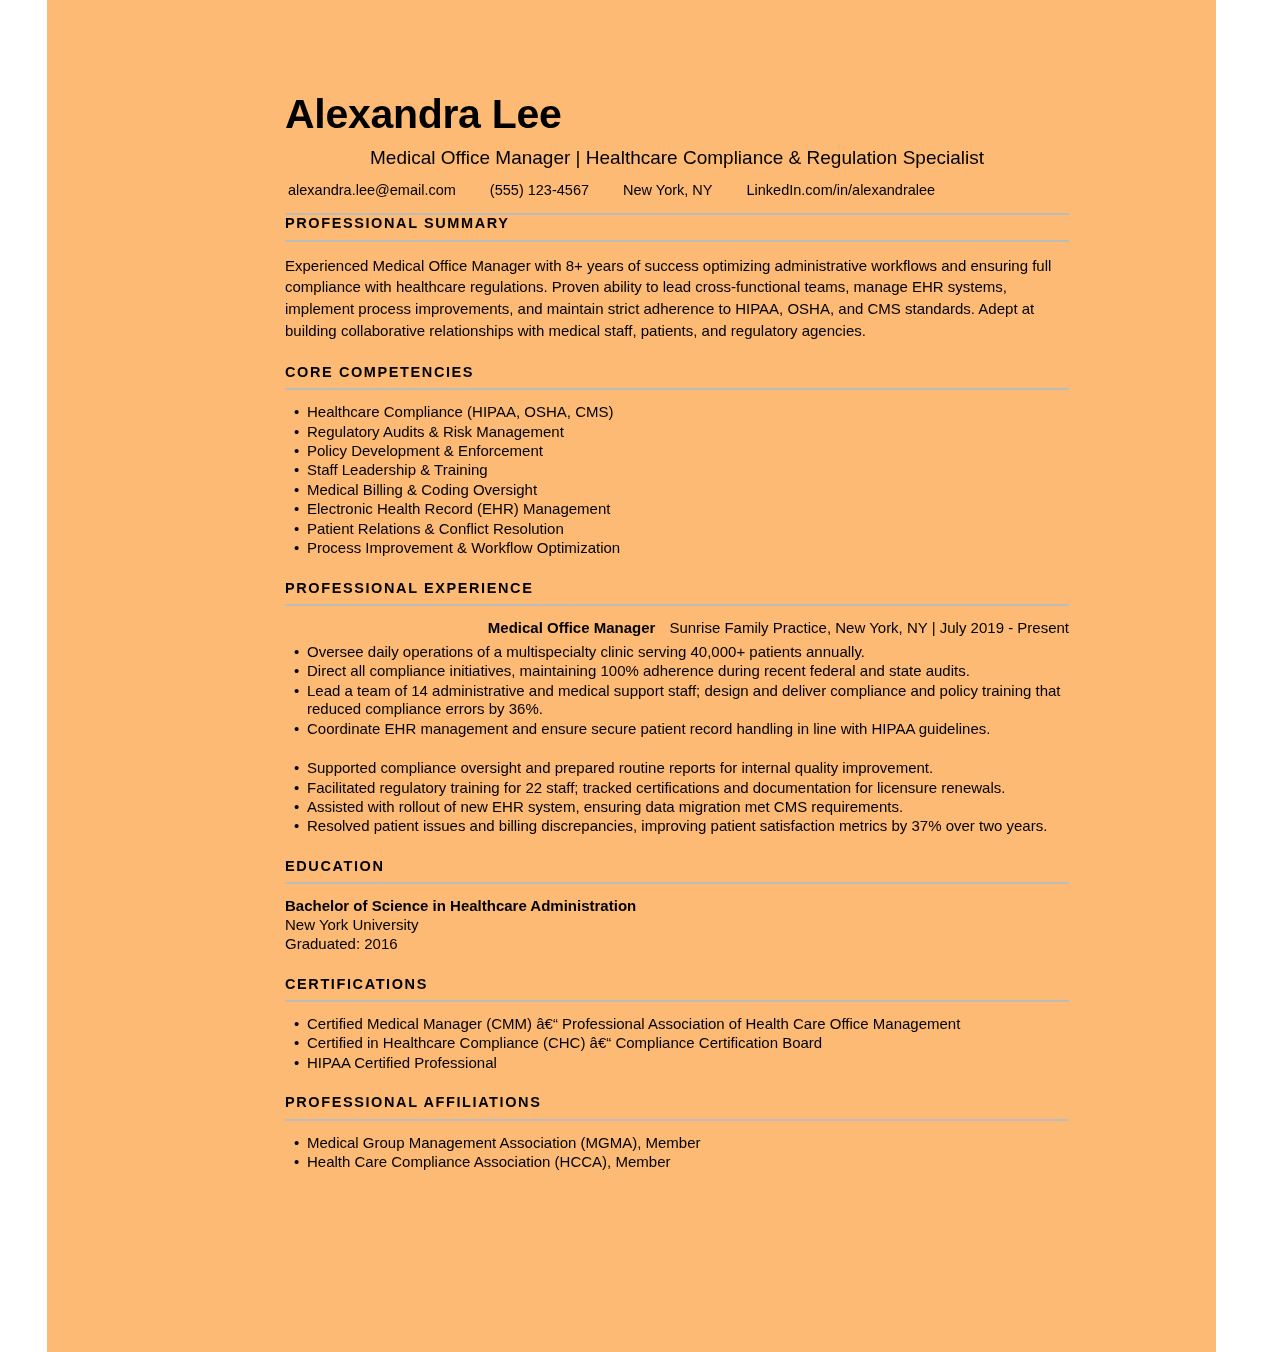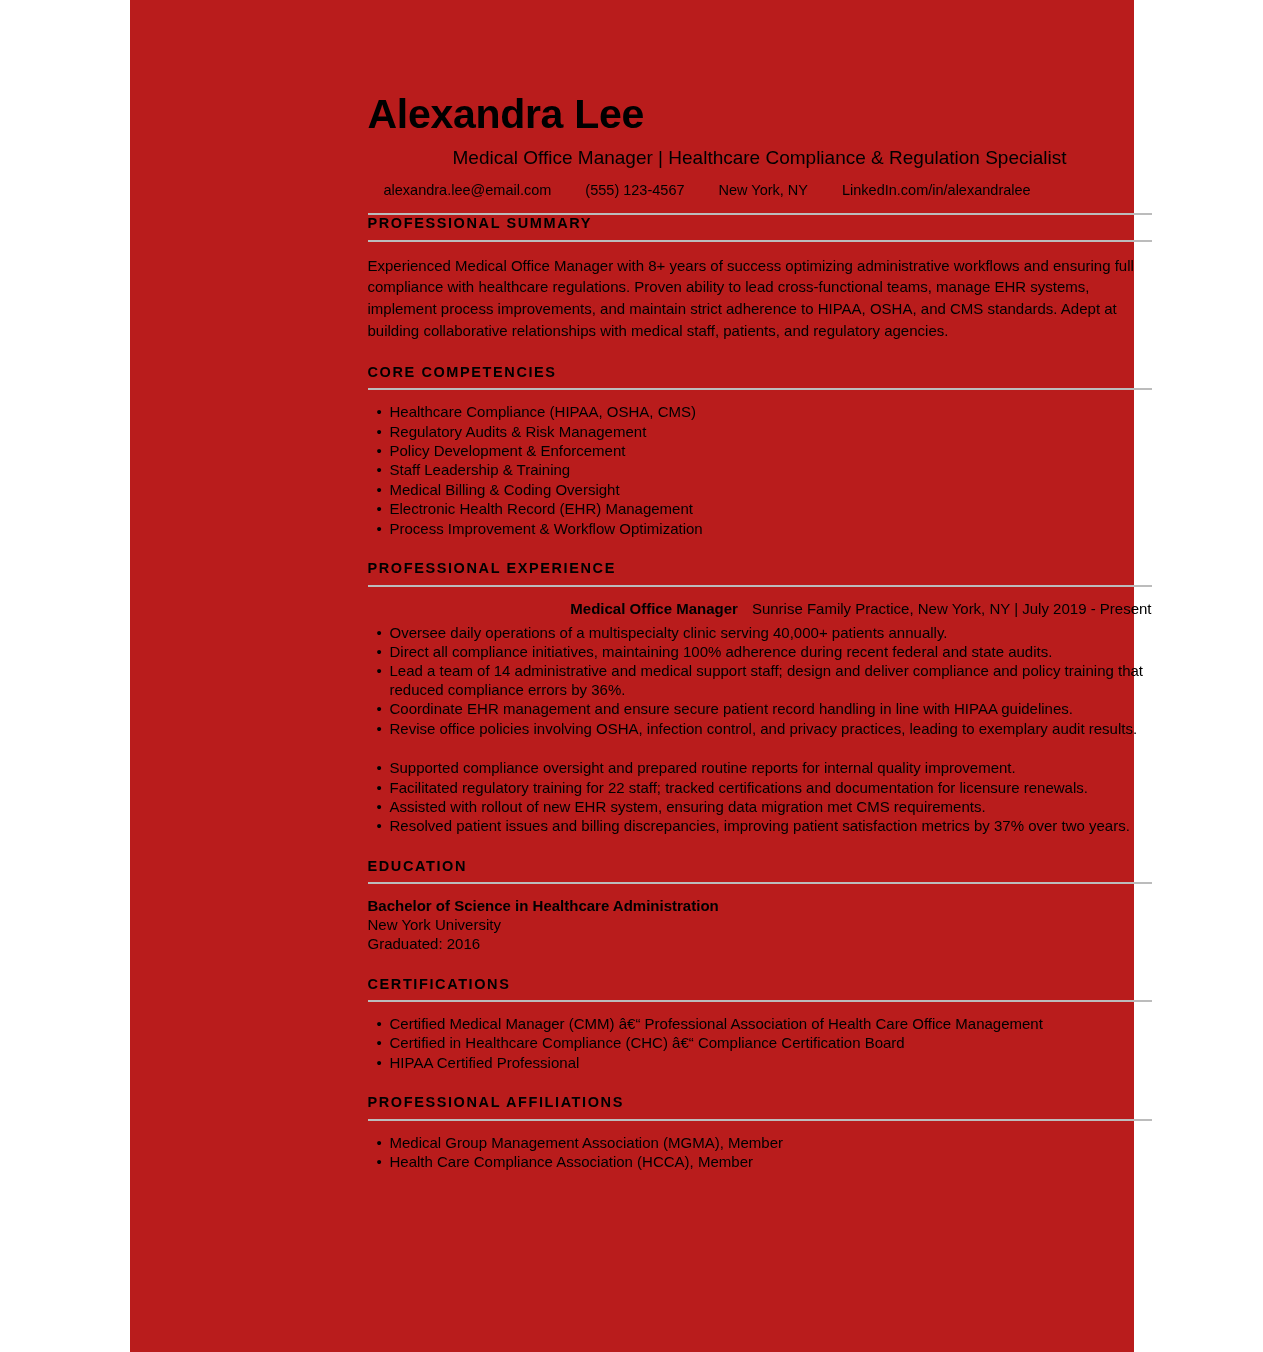--- a/index.html
+++ b/index.html
@@ -5,23 +5,23 @@
   html, body {
     margin: 0;
     padding: 0;
     background: #ffffff;
   }
   body {
     font-family: "Liberation Sans", sans-serif;
     color: #000000;
   }
   .page {
-    width: 1004px;
+    width: 1169px;
     min-height: 1352px;
-    background: #b91c1c;
+    background: #fdba74;
     margin: 0 auto;
     position: relative;
     box-sizing: border-box;
   }
   .content {
     position: absolute;
     left: 238px;
     top: 92px;
     width: 784px;
   }
@@ -37,21 +37,21 @@
   .headline {
     font-size: 19px;
     font-weight: normal;
     line-height: 1.2;
     margin: 0 0 12px 0;
     text-align: center;
   }
   .contact {
     font-size: 14.5px;
     line-height: 1.2;
-    margin: 0 0 14px 16px;
+    margin: 0 0 14px 3px;
     white-space: nowrap;
   }
   .contact .citem {
     display: inline-block;
   }
   .contact .csep {
     display: inline-block;
     width: 34px;
   }
 
@@ -176,41 +176,41 @@
       <div class="sec-title">CORE COMPETENCIES</div>
       <div class="rule"></div>
       <div class="sec-body">
         <ul class="blist">
           <li>Healthcare Compliance (HIPAA, OSHA, CMS)</li>
           <li>Regulatory Audits &amp; Risk Management</li>
           <li>Policy Development &amp; Enforcement</li>
           <li>Staff Leadership &amp; Training</li>
           <li>Medical Billing &amp; Coding Oversight</li>
           <li>Electronic Health Record (EHR) Management</li>
+          <li>Patient Relations &amp; Conflict Resolution</li>
           <li>Process Improvement &amp; Workflow Optimization</li>
         </ul>
       </div>
     </div>
 
     <div class="section">
       <div class="sec-title">PROFESSIONAL EXPERIENCE</div>
       <div class="rule"></div>
       <div class="sec-body">
 
         <div class="job">
           <div class="job-head">
             <div class="job-title">Medical Office Manager</div>
             <div class="job-meta">Sunrise Family Practice, New York, NY | July 2019 - Present</div>
           </div>
           <ul class="blist">
             <li>Oversee daily operations of a multispecialty clinic serving 40,000+ patients annually.</li>
             <li>Direct all compliance initiatives, maintaining 100% adherence during recent federal and state audits.</li>
             <li>Lead a team of 14 administrative and medical support staff; design and deliver compliance and policy training that reduced compliance errors by 36%.</li>
             <li>Coordinate EHR management and ensure secure patient record handling in line with HIPAA guidelines.</li>
-            <li>Revise office policies involving OSHA, infection control, and privacy practices, leading to exemplary audit results.</li>
           </ul>
         </div>
 
         <div class="job">
           <ul class="blist">
             <li>Supported compliance oversight and prepared routine reports for internal quality improvement.</li>
             <li>Facilitated regulatory training for 22 staff; tracked certifications and documentation for licensure renewals.</li>
             <li>Assisted with rollout of new EHR system, ensuring data migration met CMS requirements.</li>
             <li>Resolved patient issues and billing discrepancies, improving patient satisfaction metrics by 37% over two years.</li>
           </ul>

